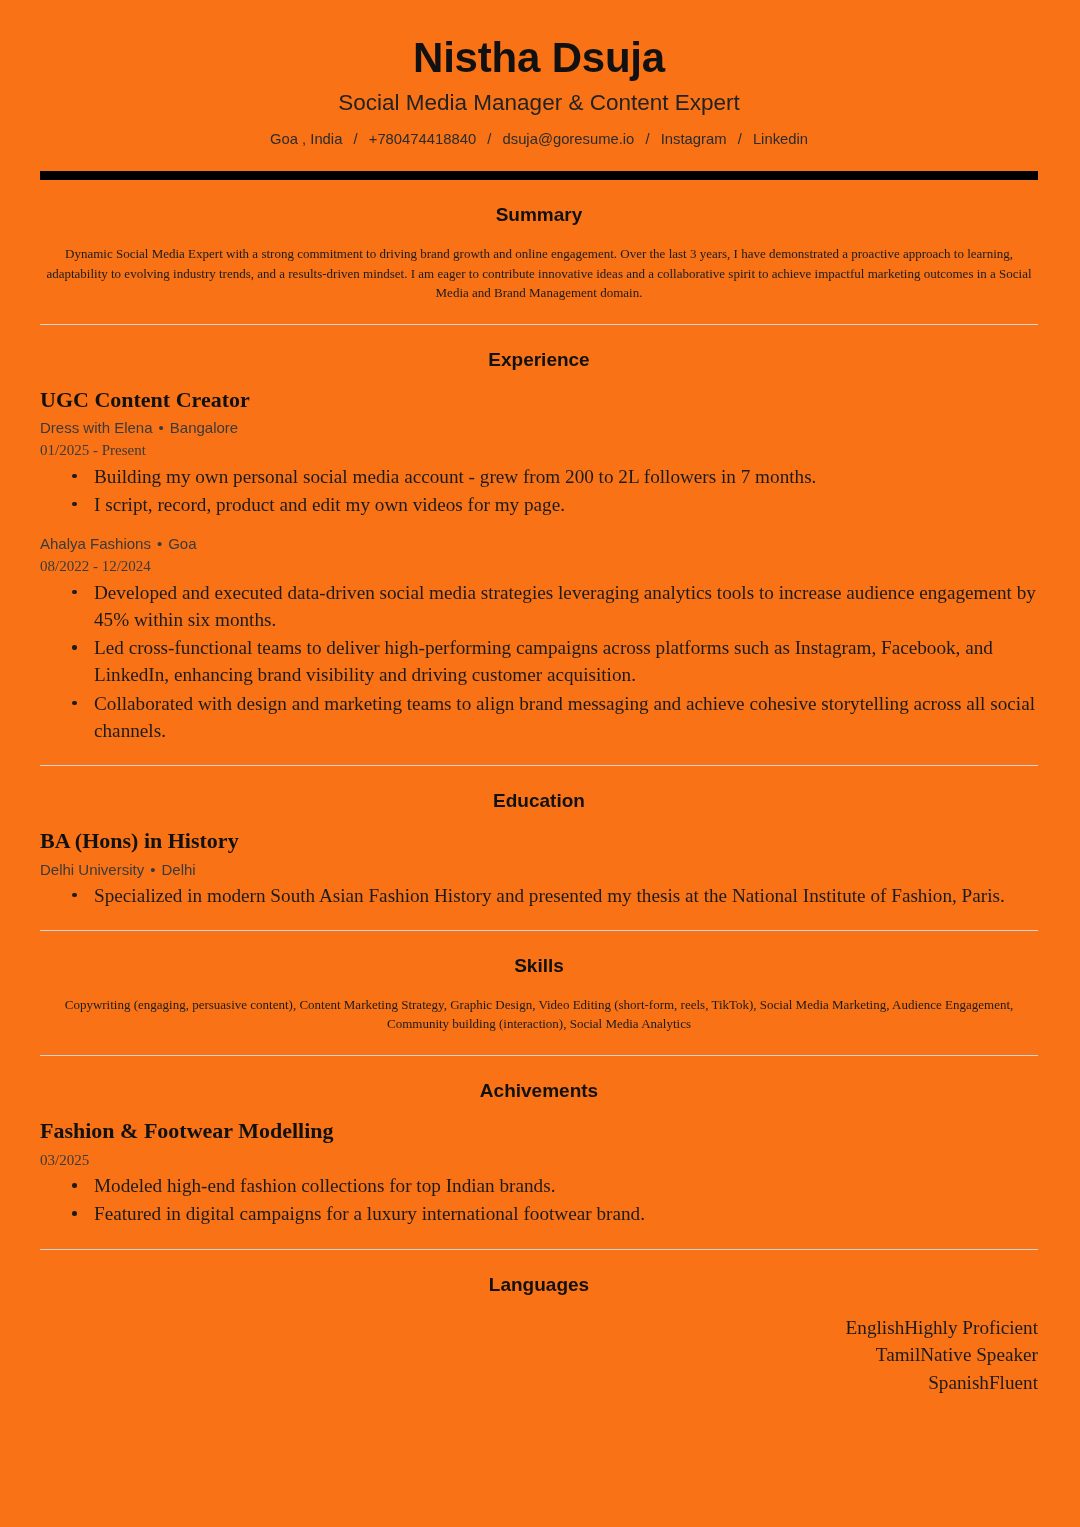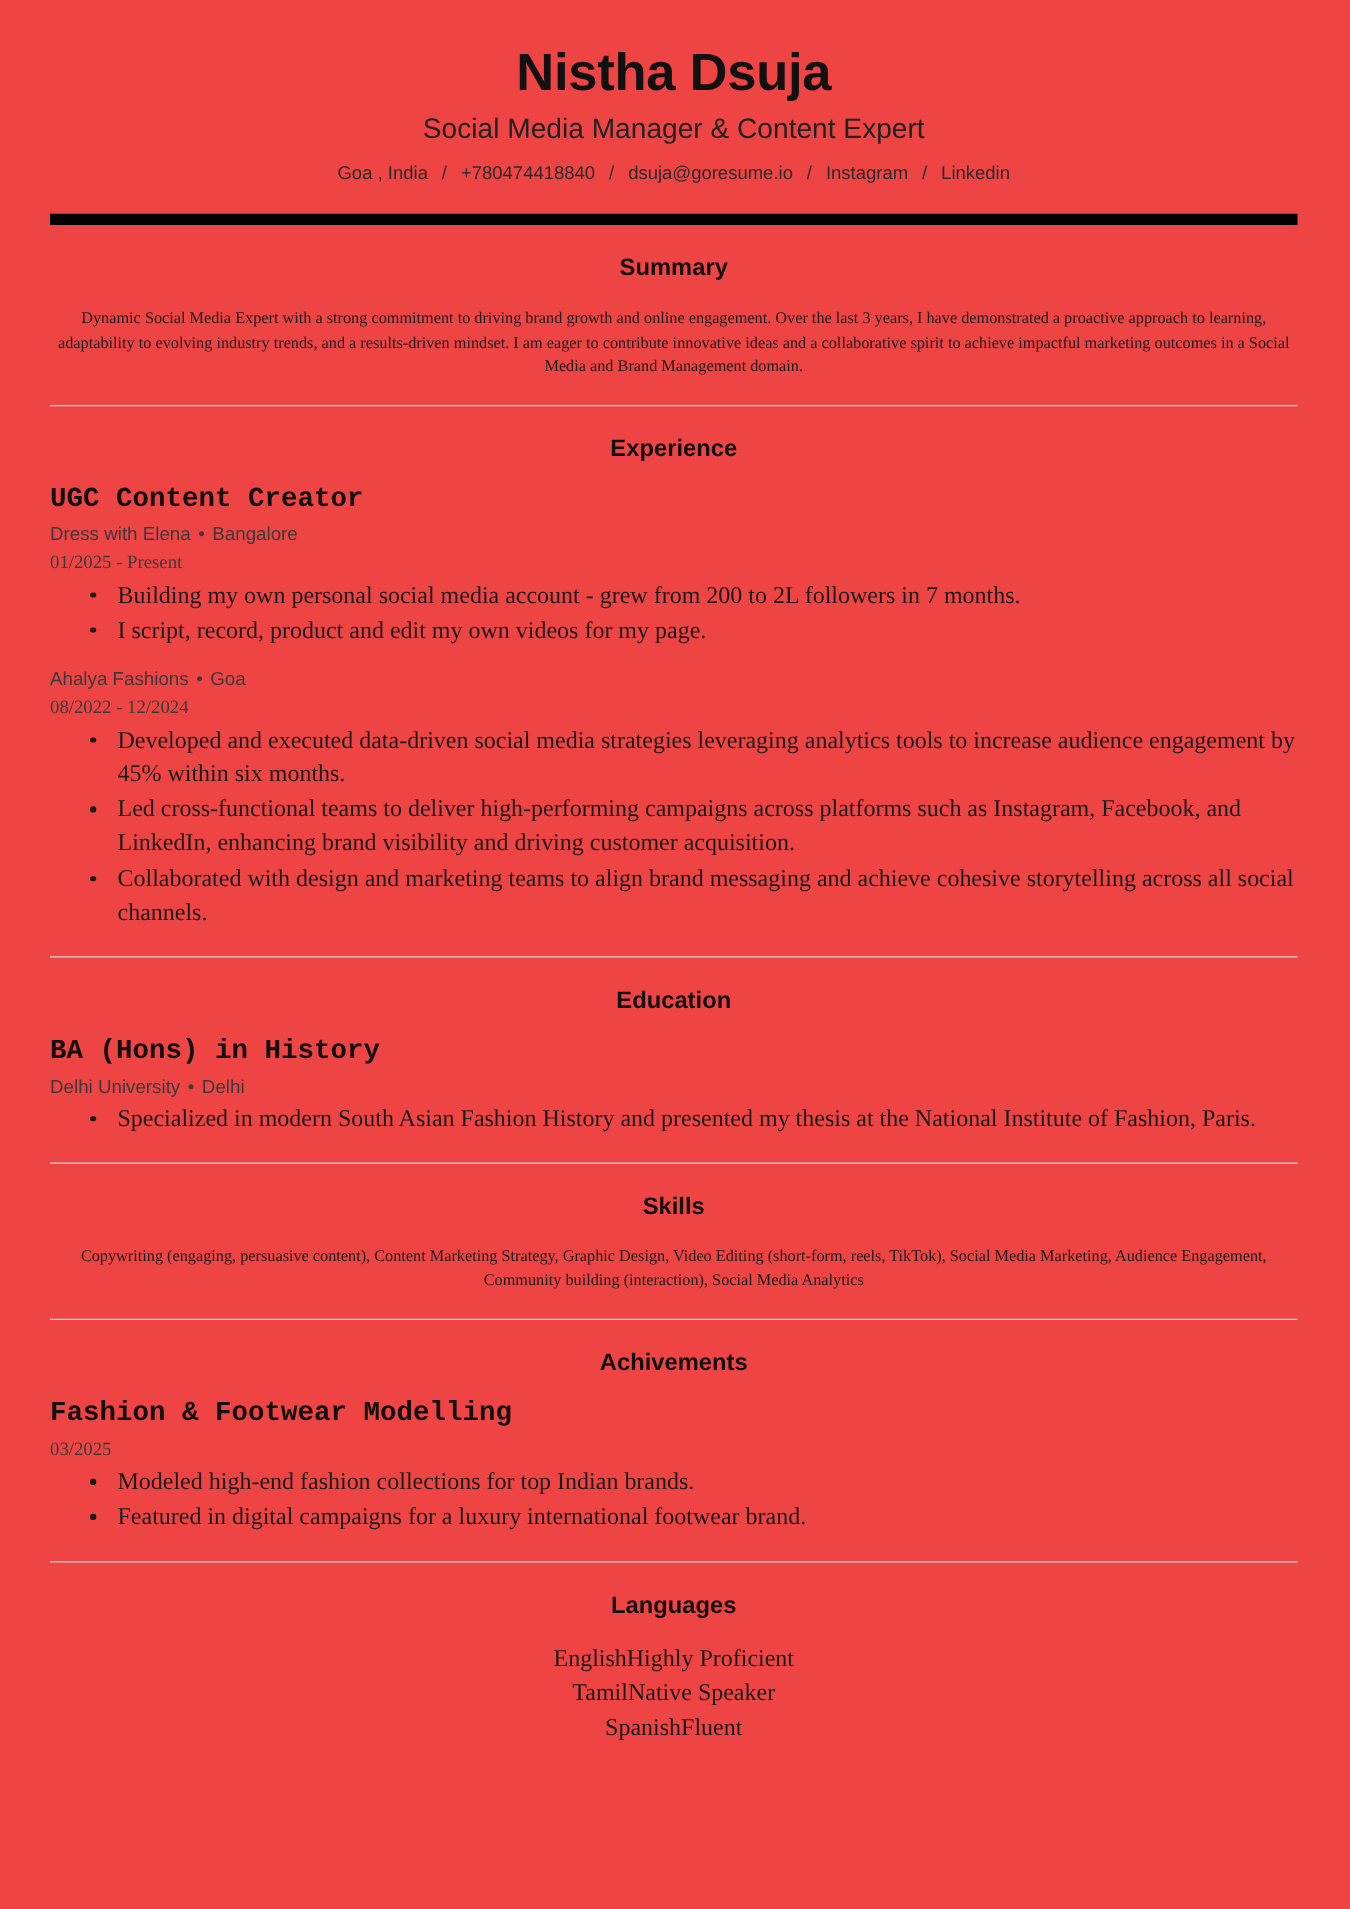--- a/index.html
+++ b/index.html
@@ -11,21 +11,21 @@
     width: 1080px;
     height: 1527px;
     overflow: hidden;
     font-family: "Liberation Sans", sans-serif;
     color: #1a1a1a;
     -webkit-font-smoothing: antialiased;
   }
   .page {
     width: 1080px;
     height: 1527px;
-    background: #ef4444;
+    background: #f97316;
     box-sizing: border-box;
     padding: 0 42px 0 40px;
     position: relative;
   }
 
   
   .header {
     padding-top: 34px;
     text-align: center;
   }
@@ -97,21 +97,21 @@
 
   .summary-block { padding: 18px 0 22px 0; }
   .skills-block  { padding: 18px 0 22px 0; }
 
   
   .entries { padding: 16px 0 20px 0; }
   .entry { margin-bottom: 16px; }
   .entry:last-child { margin-bottom: 0; }
 
   .entry-title {
-    font-family: Liberation Mono, monospace;
+    font-family: Liberation Serif, serif;
     font-weight: bold;
     font-size: 22px;
     line-height: 1.2;
     color: #111111;
     margin: 0 0 5px 0;
   }
   .entry-subtitle {
     font-family: "Liberation Sans", sans-serif;
     font-size: 15px;
     line-height: 1.35;
@@ -149,21 +149,21 @@
     width: 4.5px;
     height: 4.5px;
     border-radius: 50%;
     background: #1b1b1b;
   }
 
   
   .languages-block { padding: 18px 0 0 0; }
   .lang-row {
     display: flex;
-    justify-content: center;
+    justify-content: flex-end;
     align-items: baseline;
     font-family: "Liberation Serif", serif;
     font-size: 19.2px;
     line-height: 1.45;
     color: #1b1b1b;
   }
   .lang-name { text-align: left; }
   .lang-level { text-align: right; }
 </style>
 </head>

